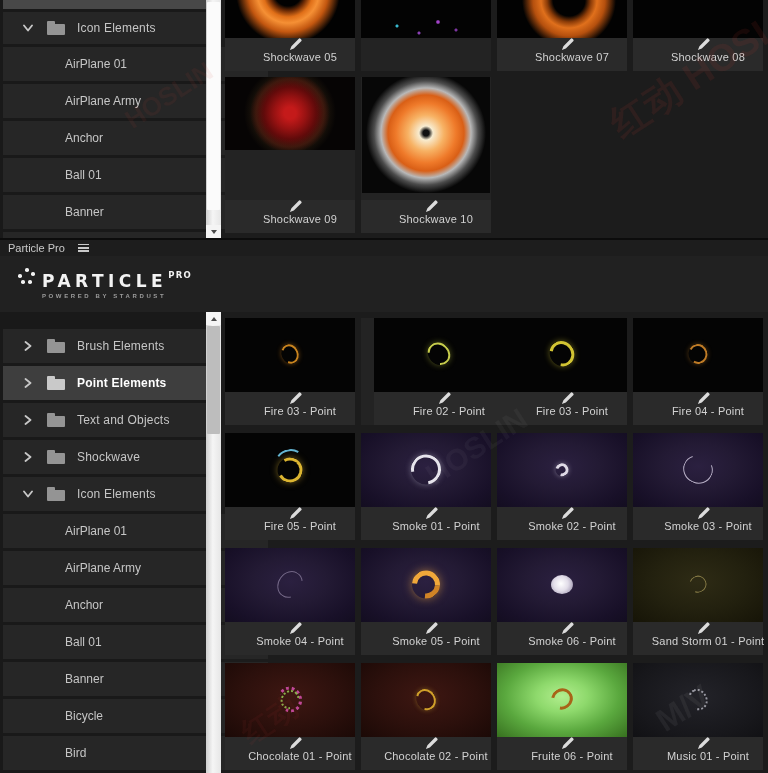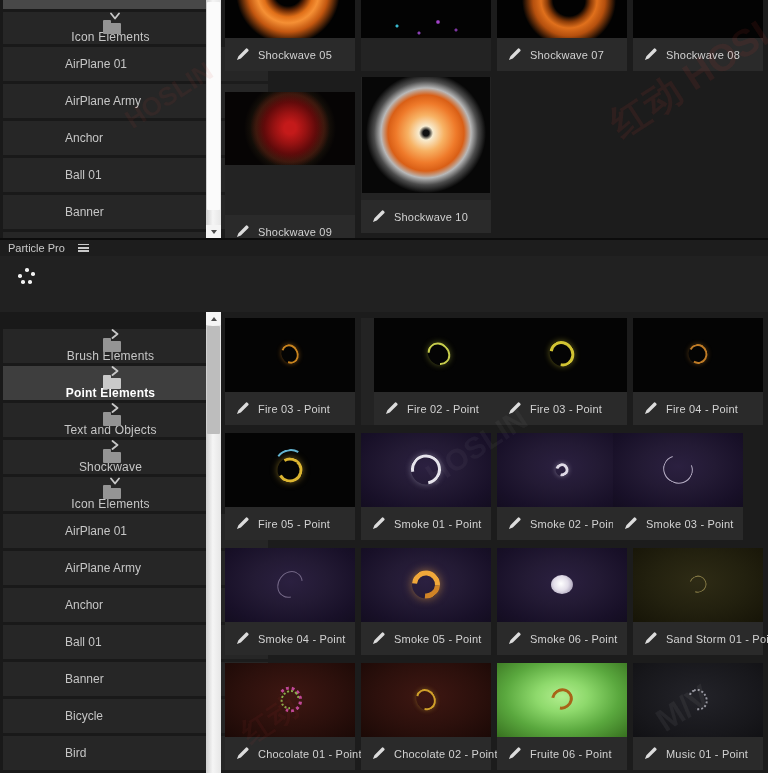--- a/index.html
+++ b/index.html
@@ -10,21 +10,21 @@
   
   .section-top{left:0;top:0;width:768px;height:238px;background:#1c1c1c;}
   .separator{left:0;top:238px;width:768px;height:2px;background:#0c0c0c;}
   .titlebar{left:0;top:240px;width:768px;height:16px;background:#1d1d1d;display:flex;align-items:center;}
   .header{left:0;top:256px;width:768px;height:56px;background:#212121;}
   .section-bottom{left:0;top:312px;width:768px;height:461px;background:#1c1c1c;}
 
   
   .sidebar{left:0;top:0;width:206px;height:100%;background:#191919;}
   .srow{position:absolute;left:3px;width:203px;height:34px;background:#262626;display:flex;align-items:center;color:#c6c6c6;font-size:12px;}
-  .srow.folder{gap:0;flex-direction:column;}
+  .srow.folder{gap:0;}
   .srow.sel{background:#3e3e3e;color:#fff;font-weight:bold;}
   .srow .chev{width:10px;margin-left:20px;display:flex;align-items:center;justify-content:center;}
   .srow .foldwrap{margin-left:14px;width:18px;height:13px;position:relative;}
   .fold{position:absolute;left:0;top:2px;width:18px;height:11px;background:#949494;border-radius:1px;}
   .fold:before{content:"";position:absolute;left:0;top:-3px;width:8px;height:4px;background:#949494;border-radius:1px 1px 0 0;}
   .srow.sel .fold,.srow.sel .fold:before{background:#c9c9c9;}
   .srow .ftxt{margin-left:12px;letter-spacing:.2px;}
   .srow.item{padding-left:62px;}
   .sel-strip{left:3px;top:0;width:203px;height:9px;background:#484848;}
   .partial-row{left:3px;top:232px;width:203px;height:6px;background:#262626;}
@@ -33,21 +33,21 @@
   .sb{position:absolute;left:206px;width:15px;background:linear-gradient(to right,#cfcfcf,#f5f5f5 45%,#e6e6e6);}
   .sb-btn{position:absolute;left:0;width:15px;height:13px;background:#f4f4f4;display:flex;align-items:center;justify-content:center;}
   .tri-dn{width:0;height:0;border-left:3.5px solid transparent;border-right:3.5px solid transparent;border-top:4.5px solid #4a4a4a;}
   .tri-up{width:0;height:0;border-left:3.5px solid transparent;border-right:3.5px solid transparent;border-bottom:4.5px solid #4a4a4a;}
   .sb-thumb{position:absolute;left:1px;width:13px;background:#bdbdbd;border-radius:1px;}
 
   
   .content{position:absolute;left:225px;top:0;width:543px;height:100%;}
   .card{position:absolute;width:130px;background:#232323;}
   .thumb{position:relative;width:130px;overflow:hidden;}
-  .labelbar{height:33px;background:#2a2a2a;display:flex;align-items:center;padding-left:11px;box-sizing:border-box;}
+  .labelbar{height:33px;background:#2a2a2a;display:flex;align-items:center;padding-left:11px;box-sizing:border-box;flex-direction:column;}
   .pen{width:13px;height:13px;flex:0 0 13px;}
   .ltxt{margin-left:9px;font-size:11px;color:#d2d2d2;letter-spacing:.2px;white-space:nowrap;}
 
   
   .bg-fire{background:#040404;}
   .bg-smoke{background:radial-gradient(ellipse at 50% 45%,#2b2040 0%,#231a34 40%,#181028 78%,#130d20 100%);}
   .bg-sand{background:radial-gradient(ellipse at 50% 45%,#2e2b15 0%,#23210f 50%,#161407 100%);}
   .bg-choc{background:radial-gradient(ellipse at 50% 45%,#3e1712 0%,#2c100c 55%,#1b0906 100%);}
   .bg-fruit{background:radial-gradient(ellipse at 50% 45%,#b2ee8e 0%,#8ed96c 28%,#5aa83e 62%,#37701f 100%);}
   .bg-music{background:radial-gradient(ellipse at 50% 45%,#232329 0%,#17171b 70%,#111114 100%);}
@@ -190,21 +190,21 @@
       <div class="card" style="left:408px;top:0;height:71px;">
         <div class="thumb bg-sw08" style="height:38px;"></div>
         <div class="labelbar">
             <svg class="pen" viewBox="0 0 14 14">
               <use href="#pen-glyph"></use>
             </svg>
             <span class="ltxt">Shockwave 08</span>
           </div>
       </div>
 
-      <div class="card" style="left:0;top:77px;height:156px;margin-top:15px;">
+      <div class="card" style="left:0;top:77px;height:156px;">
         <div class="thumb bg-sw09" style="height:73px;"></div>
         <div style="height:50px;"></div>
         <div class="labelbar">
             <svg class="pen" viewBox="0 0 14 14">
               <use href="#pen-glyph"></use>
             </svg>
             <span class="ltxt">Shockwave 09</span>
           </div>
       </div>
       <div class="card" style="left:136px;top:77px;height:156px;">
@@ -229,20 +229,24 @@
 
   <div class="abs header">
     <div class="logo">
       <span class="logo-mark">
         <i style="left:7px;top:0;"></i>
           <i style="left:0;top:6px;"></i>
           <i style="left:13px;top:4px;"></i>
         <i style="left:3px;top:12px;"></i>
           <i style="left:10px;top:12px;"></i>
       </span>
+      <span class="brandwrap">
+        <div class="brand"><span>PARTICLE</span><sup>PRO</sup></div>
+        <div class="tagline">POWERED BY STARDUST</div>
+      </span>
     </div>
   </div>
 
   <div class="abs section-bottom">
 
     <div class="sidebar abs">
       <div class="srow folder sel" style="top:54px;">
         <span class="chev">
             <svg width="8" height="10">
               <use href="#chev-right"></use>
@@ -402,21 +406,21 @@
         <div class="thumb bg-smoke" style="height:74px;">
             <span class="arc a-s2"></span>
           </div>
         <div class="labelbar">
             <svg class="pen" viewBox="0 0 14 14">
               <use href="#pen-glyph"></use>
             </svg>
             <span class="ltxt">Smoke 02 - Point</span>
           </div>
       </div>
-      <div class="card" style="left:388px;top:121px;">
+      <div class="card" style="left:408px;top:121px;">
         <div class="thumb bg-smoke" style="height:74px;">
             <span class="arc a-s3"></span>
           </div>
         <div class="labelbar">
             <svg class="pen" viewBox="0 0 14 14">
               <use href="#pen-glyph"></use>
             </svg>
             <span class="ltxt">Smoke 03 - Point</span>
           </div>
       </div>

